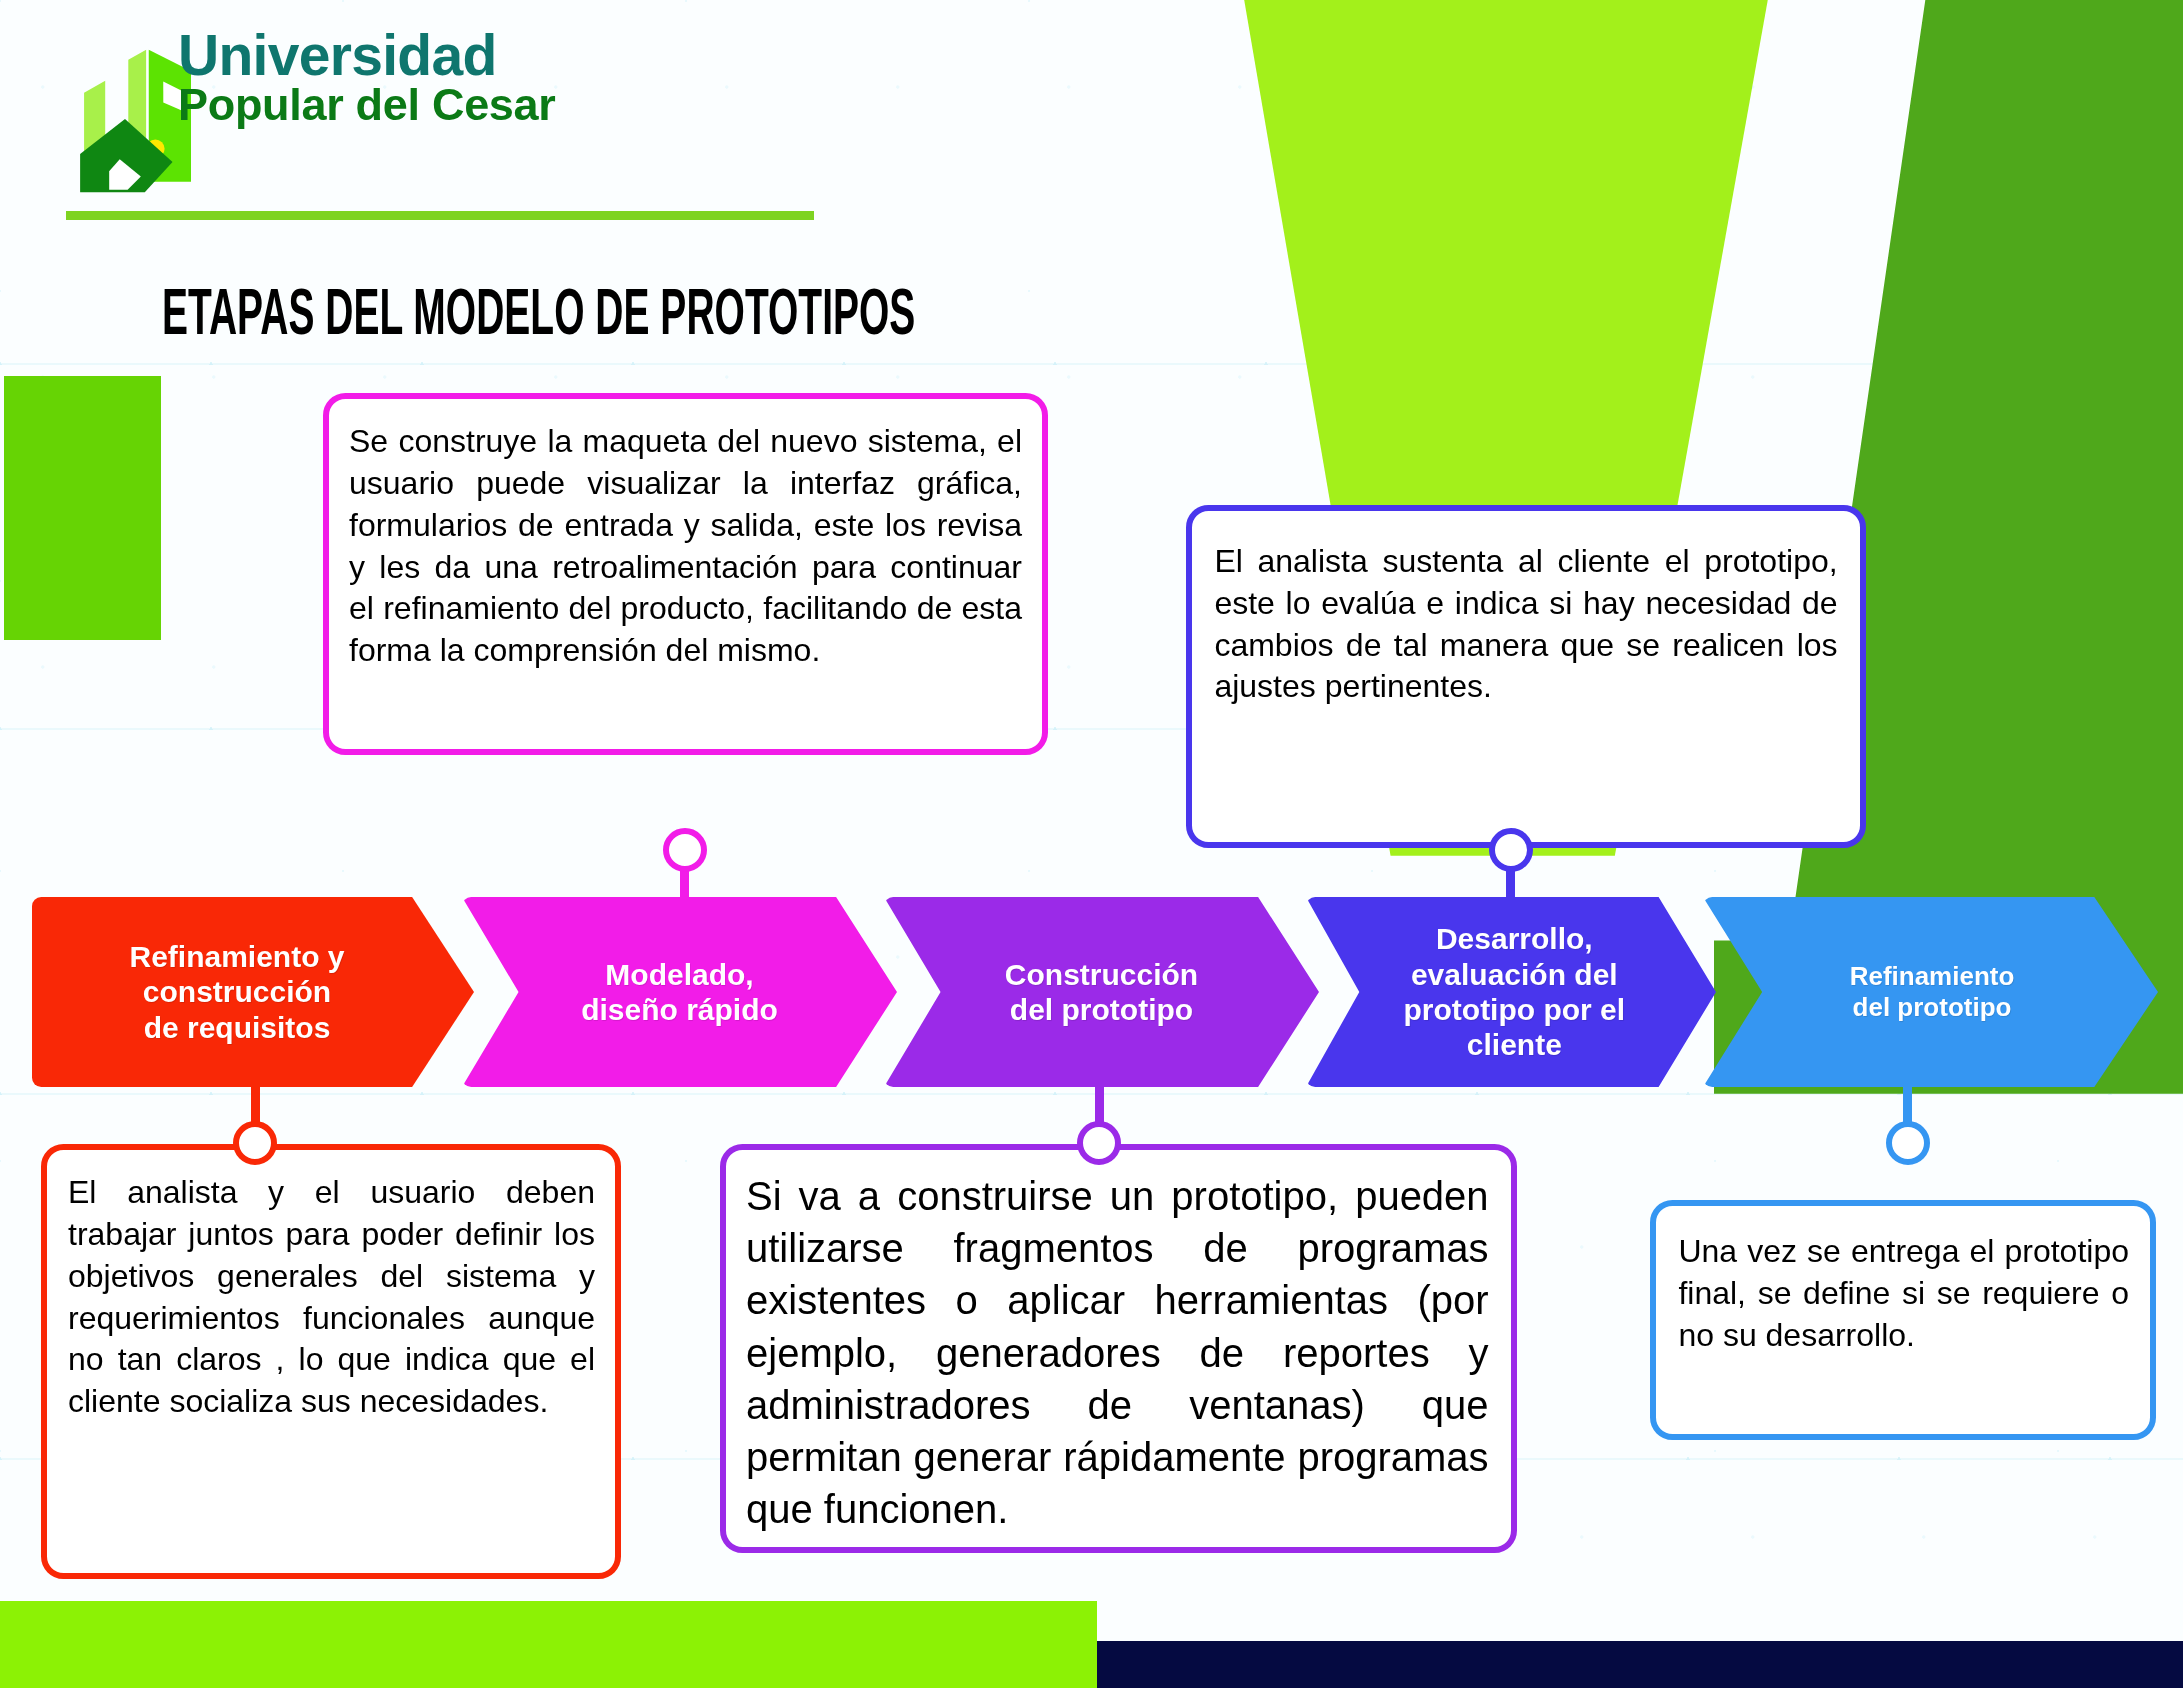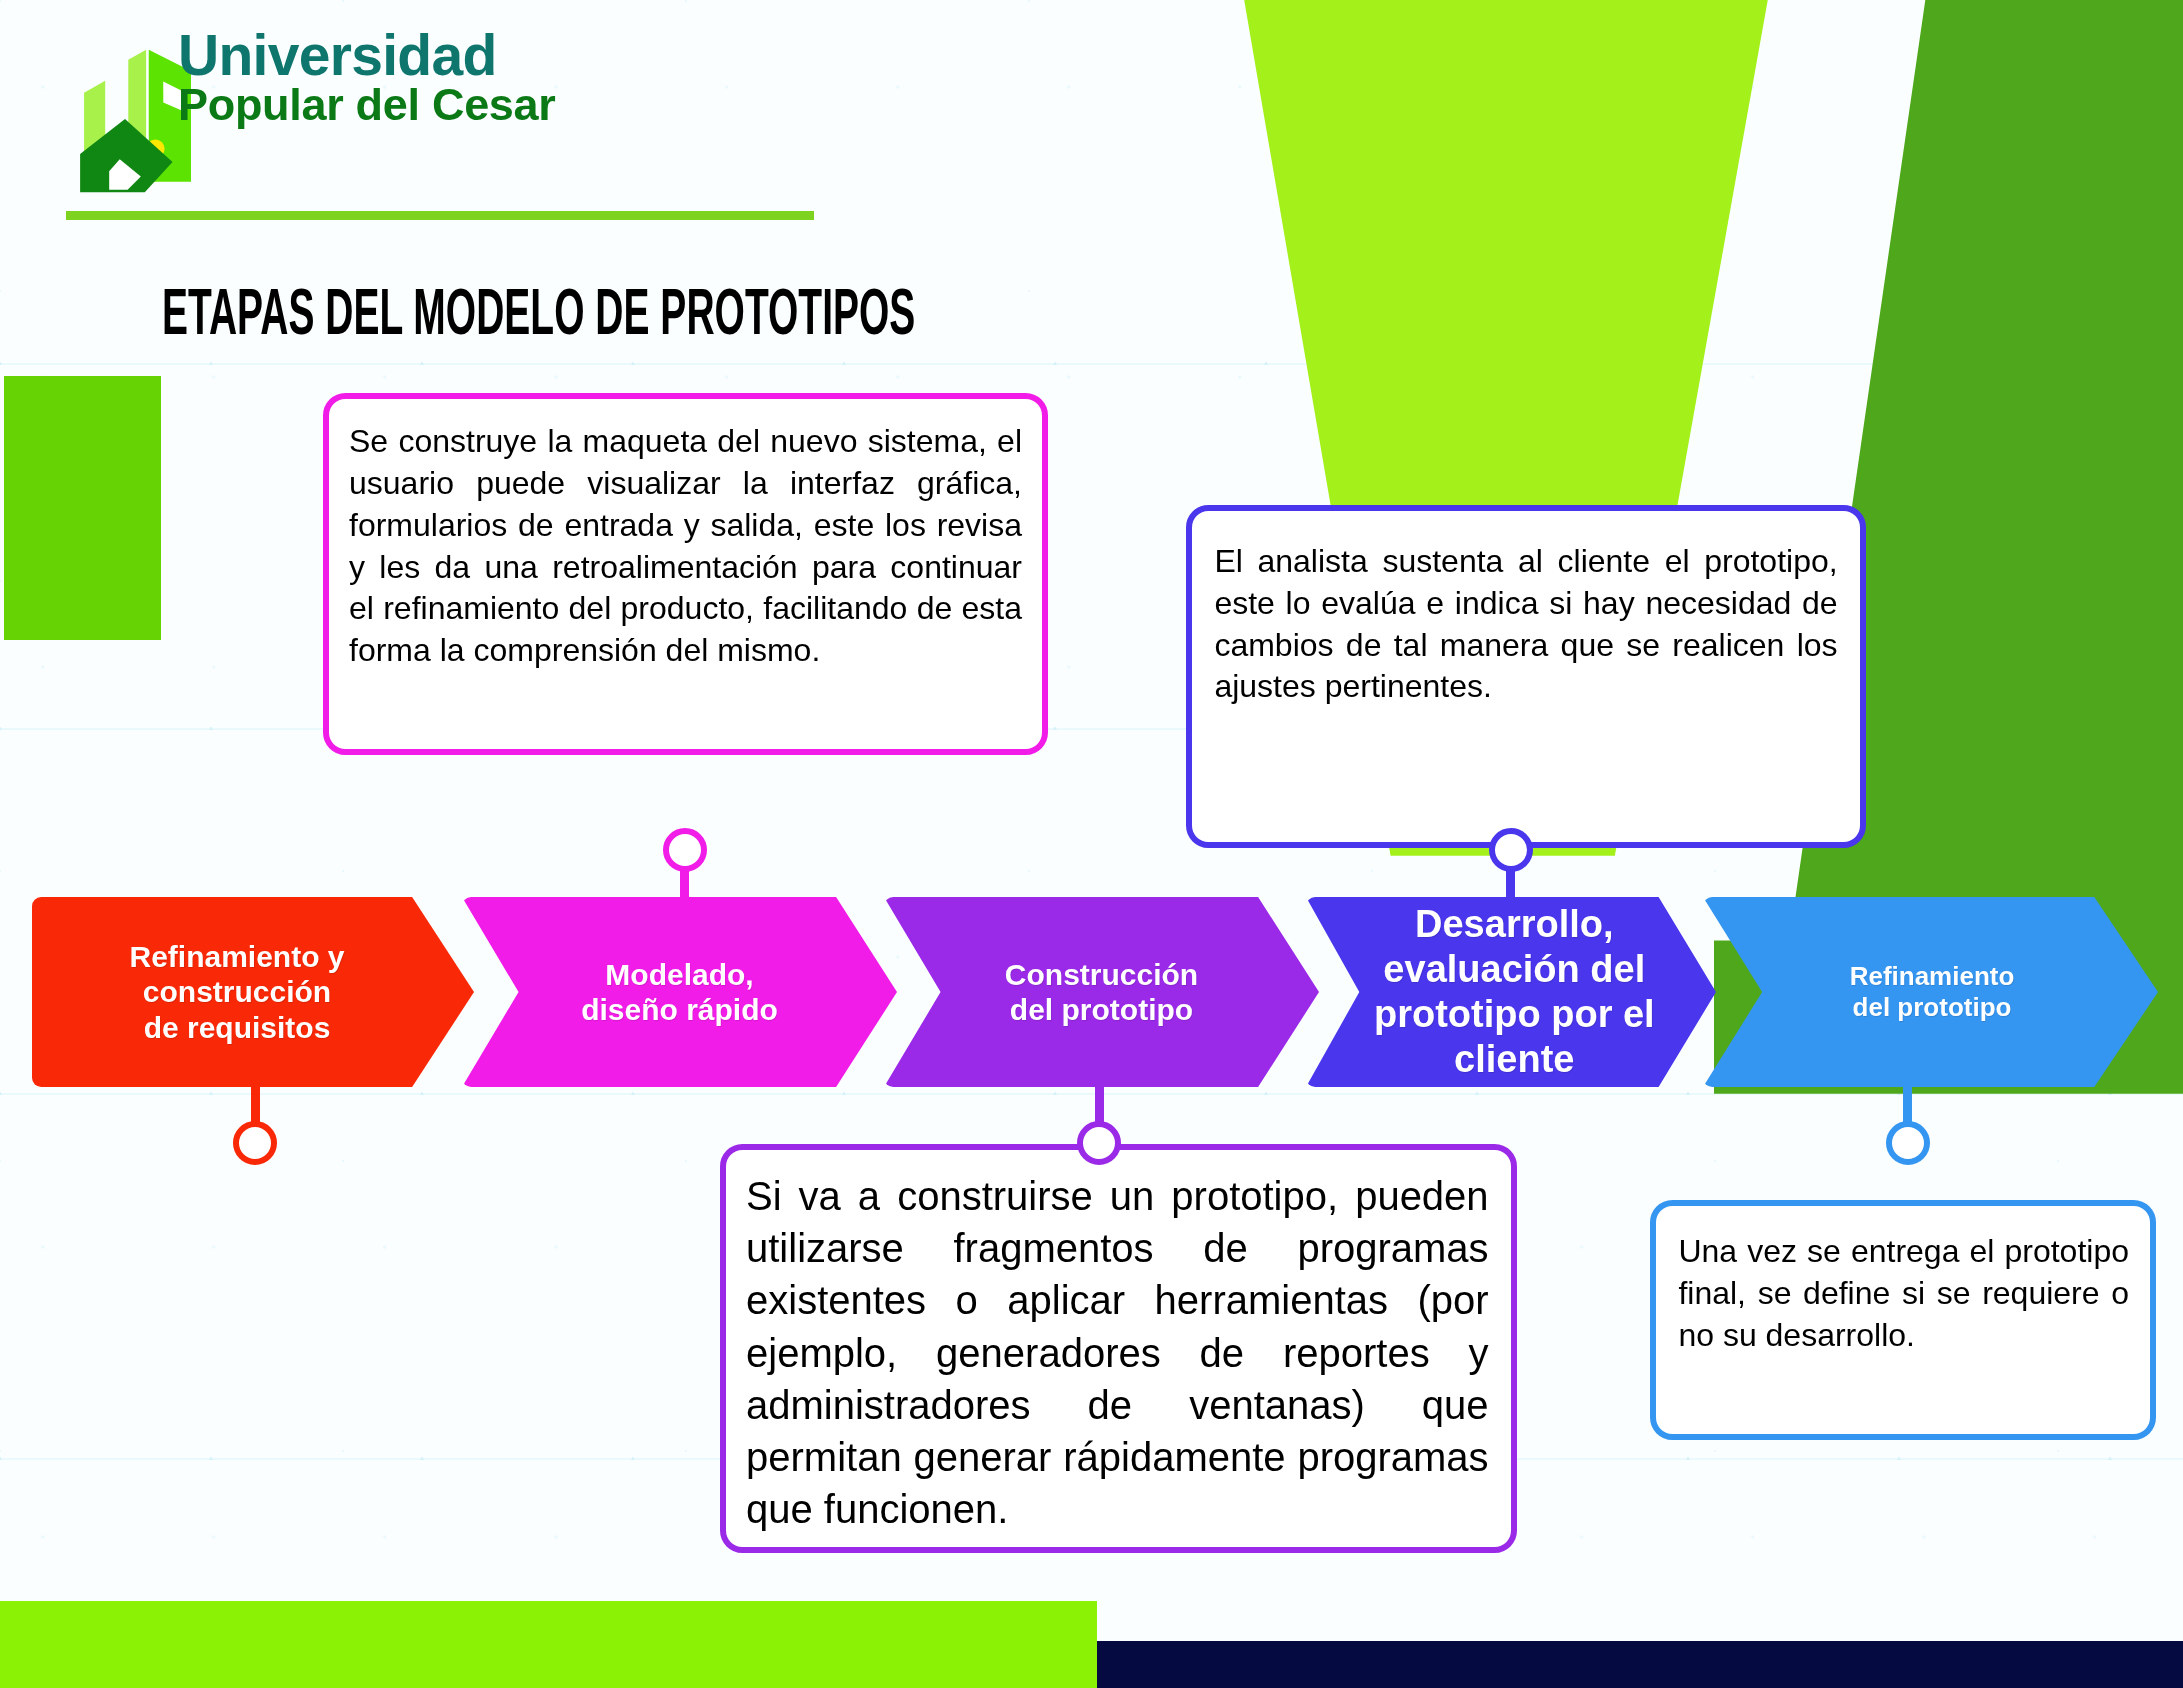--- a/index.html
+++ b/index.html
@@ -201,33 +201,36 @@
 construcción
 de requisitos</span>
   </div>
 
   <div class="chev chev-mid" style="left:884px; width:435px; background:#9b2ae8;">
     <span style="font-size:30px; margin-left:26px; margin-right:26px; white-space:pre-line;">Construcción
 del prototipo</span>
   </div>
 
   <div class="chev chev-mid" style="left:1306px; width:410px; background:#4936ed;">
-    <span style="font-size:38px; margin-left:29px; margin-right:22.4px; white-space:pre-line;">Desarrollo,
+    <span style="font-size:30px; margin-left:29px; margin-right:22.4px; white-space:pre-line;">Desarrollo,
 evaluación del
 prototipo por el
 cliente</span>
   </div>
 
   <div class="chev chev-mid" style="left:1703px; width:455px; background:#3596f2;">
     <span style="font-size:26px; margin-left:29px; margin-right:26px; white-space:pre-line;">Refinamiento
 del prototipo</span>
   </div>
 
   <div class="conn-stem" style="left:251px; top:1081px; width:8.6px; height:54px; background:#f92806;"></div>
   <div class="conn-circle" style="left:233px; top:1121px; width:44px; height:44px; border-width:6.6px; border-color:#f92806;"></div>
+  <div class="callout" id="c3" style="left:41px; top:1144px; width:580px; height:435px; border-width:6px; border-color:#f92806;">
+    <p style="font-size:32px; line-height:1.305; padding:22.4px 20px 0 21px;">El  analista  y  el  usuario deben trabajar juntos para poder definir los objetivos generales  del  sistema  y requerimientos funcionales aunque no tan claros , lo que indica que el cliente socializa sus necesidades.</p>
+  </div>
 
   <div class="conn-stem" style="left:1095px; top:1081px; width:8.6px; height:54px; background:#9b2ae8;"></div>
   <div class="conn-circle" style="left:1077px; top:1121px; width:44px; height:44px; border-width:6.6px; border-color:#9b2ae8;"></div>
   <div class="callout" id="c4" style="left:720px; top:1144px; width:797px; height:409px; border-width:6px; border-color:#9b2ae8;">
     <p style="font-size:40px; line-height:1.305; padding:20px 22.4px 0 20px;">Si va a construirse un prototipo, pueden utilizarse fragmentos de programas existentes o aplicar herramientas (por ejemplo, generadores de reportes y administradores de ventanas) que permitan generar rápidamente programas que funcionen.</p>
   </div>
 
   <div class="conn-stem" style="left:1903px; top:1081px; width:8.6px; height:54px; background:#3596f2;"></div>
   <div class="conn-circle" style="left:1886px; top:1121px; width:44px; height:44px; border-width:6.6px; border-color:#3596f2;"></div>
   <div class="callout" id="c5" style="left:1650px; top:1200px; width:506px; height:240px; border-width:6px; border-color:#3596f2;">

